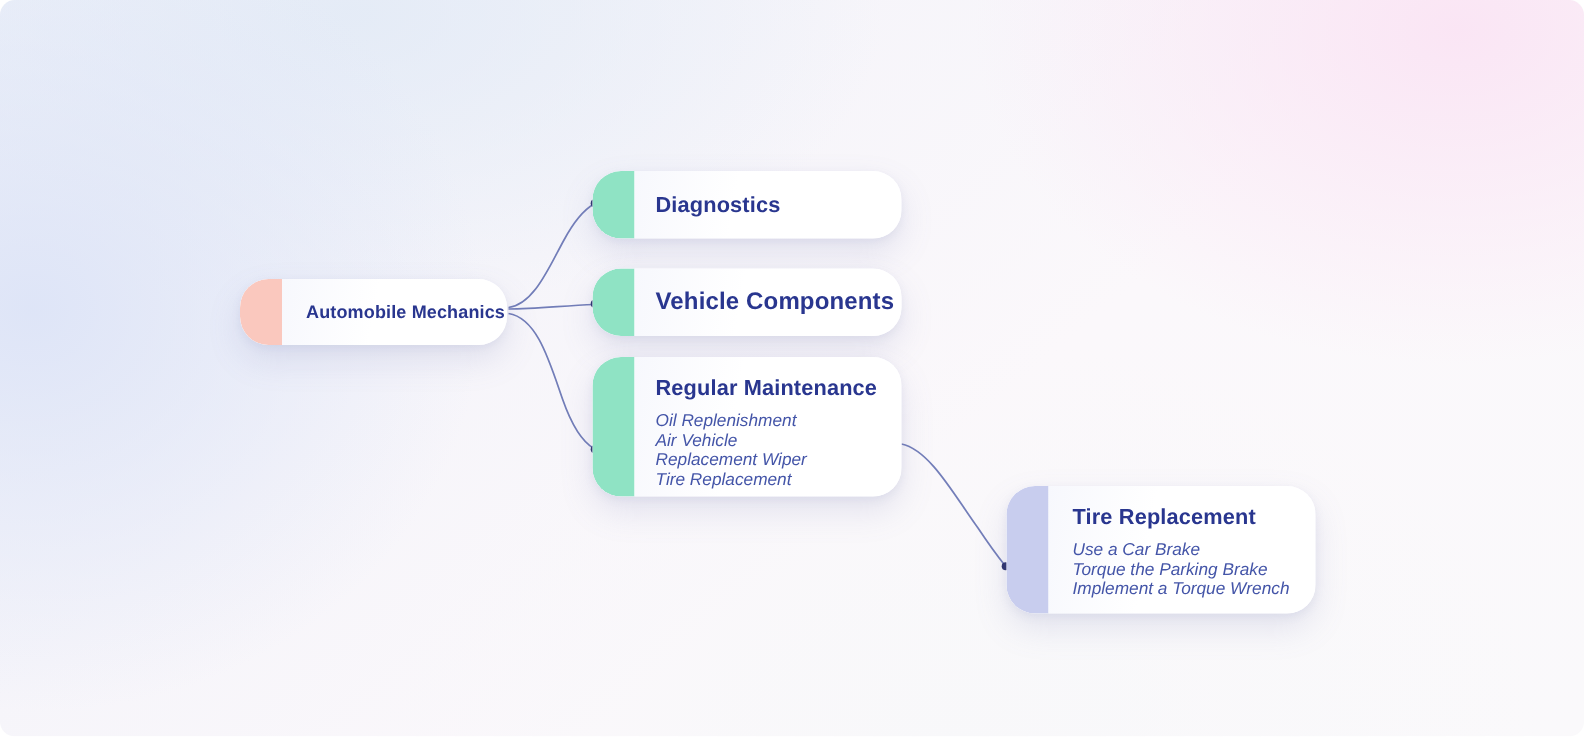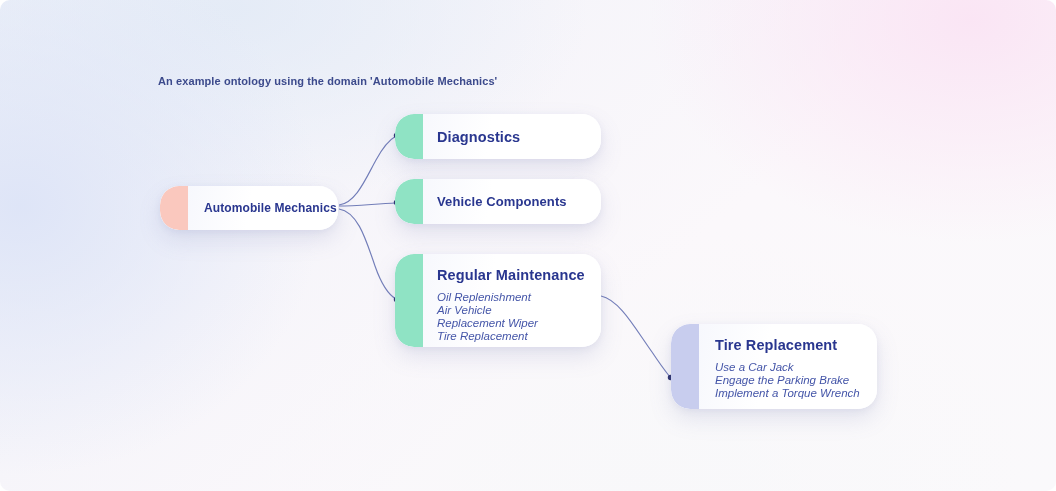--- a/index.html
+++ b/index.html
@@ -92,36 +92,35 @@
 
   
   #node-root      { left: 160px; top: 186px; width: 178px; height: 44px; }
   #node-root .node-title   { font-size: 12px; }
   #node-root .node-body    { padding-left: 16px; }
 
   #node-diagnostics { left: 395px; top: 114px; width: 206px; height: 45px; }
   #node-diagnostics .node-title { font-size: 14.5px; }
 
   #node-components  { left: 395px; top: 179px; width: 206px; height: 45px; }
-  #node-components .node-title  { font-size: 13px; }
+  #node-components .node-title  { font-size: 16px; }
 
-  #node-maintenance { left: 395px; top: 254px; width: 206px; height: 93px; }
+  #node-maintenance { left: 395px; top: 238px; width: 206px; height: 93px; }
   #node-maintenance .node-body  { justify-content: flex-start; padding-top: 13px; }
   #node-maintenance .node-title { font-size: 14.5px; margin-bottom: 8px; }
 
   #node-tire        { left: 671px; top: 324px; width: 206px; height: 85px; }
   #node-tire .node-body  { justify-content: flex-start; padding-top: 13px; padding-left: 16px; }
   #node-tire .node-title { font-size: 14.5px; margin-bottom: 8px; }
 </style>
 </head>
 <body>
 
 <div id="canvas">
 
-  <div class="diagram-title">An example ontology using the domain 'Automobile Mechanics'</div>
 
   <svg id="edges" viewBox="0 0 1056 491">
     <g fill="none" stroke="#6b77b5" stroke-width="1.15" opacity="0.95">
       <path d="M339 205 C 356 203, 366 178, 376 160 C 383 147, 389 140, 396 136"></path>
       <path d="M339 206 C 356 206, 374 204, 396 203"></path>
       <path d="M339 209 C 358 212, 366 240, 375 266 C 382 286, 389 295, 396 299"></path>
       <path d="M601 296 C 620 300, 636 330, 652 352 C 660 364, 666 372, 670 377"></path>
     </g>
     <g fill="#2a2f6b">
       <circle cx="396.5" cy="135.5" r="2.7"></circle>
@@ -163,20 +162,20 @@
           <li>Tire Replacement</li>
         </ul>
     </div>
   </div>
 
   <div class="node" id="node-tire">
     <div class="node-accent" style="background:#c8cdee"></div>
     <div class="node-body">
       <div class="node-title">Tire Replacement</div>
       <ul class="node-list">
-          <li>Use a Car Jack</li>
-          <li>Engage the Parking Brake</li>
+          <li>Use a Car Brake</li>
+          <li>Torque the Parking Brake</li>
           <li>Implement a Torque Wrench</li>
         </ul>
     </div>
   </div>
 
 </div>
 
 </body></html>

